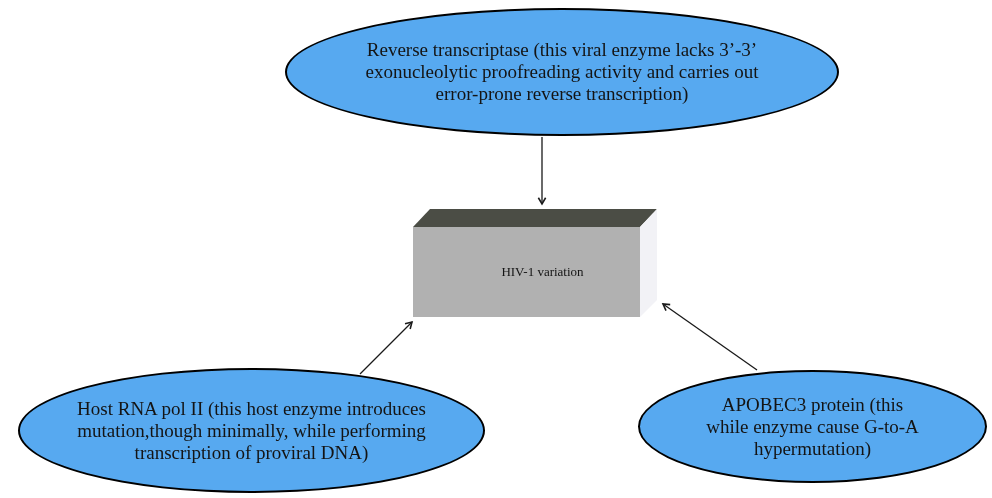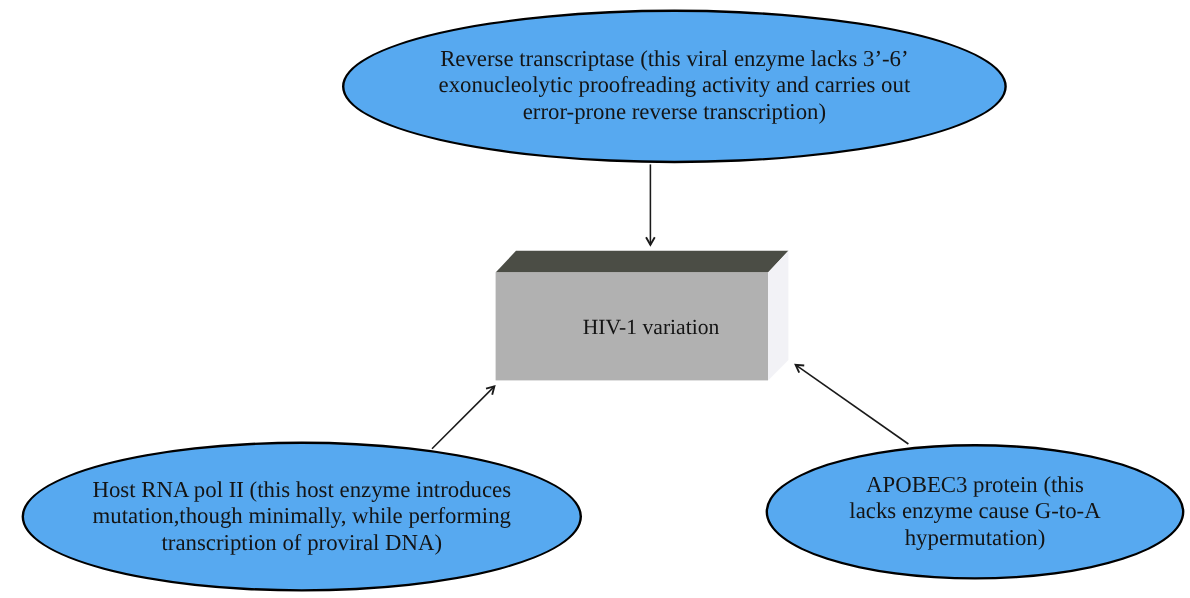--- a/index.html
+++ b/index.html
@@ -65,21 +65,21 @@
   .ellipse-right {left:638px; top:370px; width:349px; height:113px;}
   .box-label-wrap{
     position:absolute;
     left:413px; top:227px;
     width:227px; height:90px;
     display:flex;
     align-items:center;
     justify-content:center;
   }
   .box-label{
-    font-size:18px;
+    font-size:13px;
     line-height:22px;
     color:var(--text);
     margin-left:32px;
   }
 </style>
 </head>
 <body>
 
 <div class="canvas">
 
@@ -93,34 +93,34 @@
     <polygon class="box-top-face" points="413,227 430,209 657,209 640,227"></polygon>
     <polygon class="box-side-face" points="640,227 657,209 657,300 640,317"></polygon>
     <rect class="box-front-face" x="413" y="227" width="227" height="90"></rect>
 
     <line class="edge-line" x1="542" y1="137" x2="542" y2="204" marker-end="url(#arrowV)"></line>
     <line class="edge-line" x1="360" y1="374" x2="412" y2="322" marker-end="url(#arrowV)"></line>
     <line class="edge-line" x1="757" y1="370" x2="663" y2="304" marker-end="url(#arrowV)"></line>
   </svg>
 
   <div class="node-ellipse ellipse-top">
-    <div class="node-label">Reverse transcriptase (this viral enzyme lacks 3’-6’
+    <div class="node-label">Reverse transcriptase (this viral enzyme lacks 3’-3’
 exonucleolytic proofreading activity and carries out
 error-prone reverse transcription)</div>
   </div>
 
   <div class="box-label-wrap">
     <div class="box-label">HIV-1 variation</div>
   </div>
 
   <div class="node-ellipse ellipse-left">
     <div class="node-label">Host RNA pol II (this host enzyme introduces
 mutation,though minimally, while performing
 transcription of proviral DNA)</div>
   </div>
 
   <div class="node-ellipse ellipse-right">
     <div class="node-label">APOBEC3 protein (this
-lacks enzyme cause G-to-A
+while enzyme cause G-to-A
 hypermutation)</div>
   </div>
 
 </div>
 
 </body></html>

